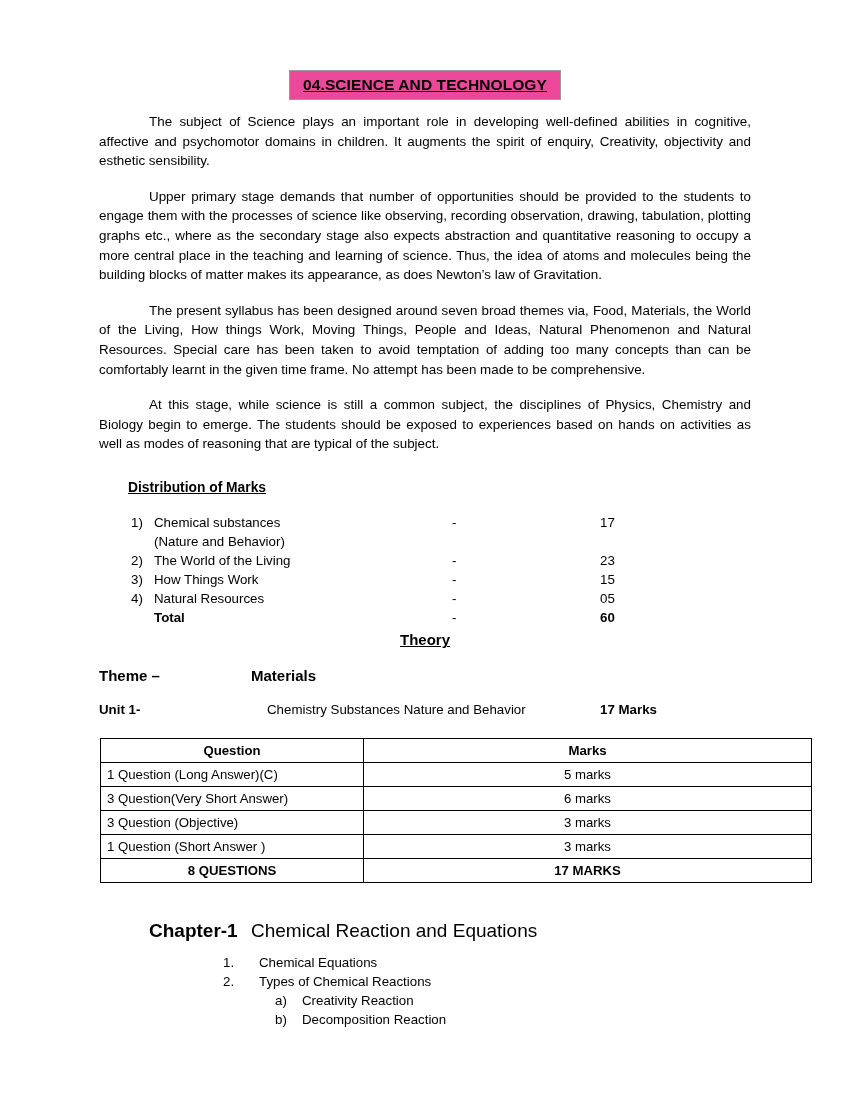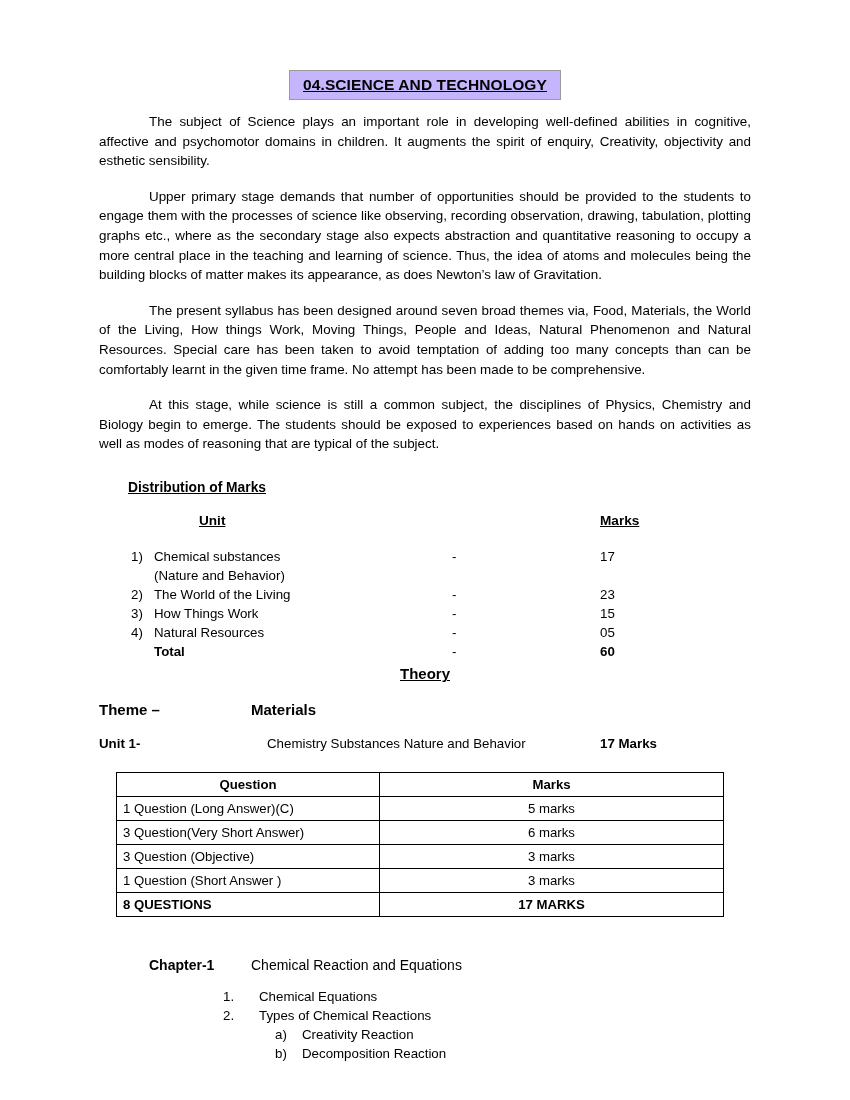--- a/index.html
+++ b/index.html
@@ -30,21 +30,21 @@
     position: absolute;
     left: 0;
     top: 70px;
     width: 850px;
     text-align: center;
   }
   .title-box {
     display: inline-block;
     border: 1.3px solid #9a9a9a;
     padding: 5px 13px 6px 13px;
-    background: #c4b5fd;
+    background: #ec4899;
   }
   .title-text {
     font-size: 15.5px;
     font-weight: bold;
     text-decoration: underline;
     letter-spacing: 0.1px;
     line-height: 1.1;
     white-space: nowrap;
   }
 
@@ -142,48 +142,48 @@
     font-size: 13.3px;
     line-height: 20px;
   }
   .unit-line .lbl  { position: absolute; left: 0; font-weight: bold; text-align: center; }
   .unit-line .desc { position: absolute; left: 168px; }
   .unit-line .mk   { position: absolute; left: 501px; font-weight: bold; }
 
   
   .qtable {
     margin-top: 18px;
-    margin-left: 17px;
+    margin-left: 1px;
     border-collapse: collapse;
-    width: 608px;
+    width: 712px;
     table-layout: fixed;
   }
   .qtable td, .qtable th {
     border: 1.1px solid #000000;
     font-size: 13.2px;
     padding: 2px 6px 3px 6px;
     line-height: 17px;
     height: 18px;
     vertical-align: middle;
   }
   .qtable .col-q { width: 250px; }
   .qtable th {
     text-align: center;
     font-weight: bold;
   }
   .qtable td.q { text-align: left; }
   .qtable td.m { text-align: center; }
-  .qtable tr.total td { font-weight: bold; }
+  .qtable tr.total td { font-weight: bold; text-align: center; }
 
   
   .chapter-block { margin-top: 38px; position: relative; }
   .chapter-line {
     position: relative;
     height: 20px;
-    font-size: 14px;
+    font-size: 19px;
     line-height: 20px;
   }
   .chapter-line .cnum  { position: absolute; left: 50px; font-weight: bold; }
   .chapter-line .ctitle{ position: absolute; left: 152px; }
 
   .chapter-list { margin-top: 12px; position: relative; }
   .cl-item {
     position: relative;
     height: 19px;
     font-size: 13.3px;
@@ -211,24 +211,20 @@
   <div class="content">
 
     <p class="para">The subject of Science plays an important role in developing well-defined abilities in cognitive, affective and psychomotor domains in children. It augments the spirit of enquiry, Creativity, objectivity and esthetic sensibility.</p>
     <p class="para">Upper primary stage demands that number of opportunities should be provided to the students to engage them with the processes of science like observing, recording observation, drawing, tabulation, plotting graphs etc., where as the secondary stage also expects abstraction and quantitative reasoning to occupy a more central place in the teaching and learning of science. Thus, the idea of atoms and molecules being the building blocks of matter makes its appearance, as does Newton’s law of Gravitation.</p>
     <p class="para">The present syllabus has been designed around seven broad themes via, Food, Materials, the World of the Living, How things Work, Moving Things, People and Ideas, Natural Phenomenon and Natural Resources. Special care has been taken to avoid temptation of adding too many concepts than can be comfortably learnt in the given time frame. No attempt has been made to be comprehensive.</p>
     <p class="para">At this stage, while science is still a common subject, the disciplines of Physics, Chemistry and Biology begin to emerge. The students should be exposed to experiences based on hands on activities as well as modes of reasoning that are typical of the subject.</p>
 
     <h2 class="sec-head">Distribution of Marks</h2>
 
     <div class="marks-block">
-      <div class="marks-head">
-        <div class="mh-unit">Unit</div>
-        <div class="mh-marks">Marks</div>
-      </div>
 
       <div class="marks-rows">
         <div class="mrow">
           <span class="num">1)</span>
           <span class="name">Chemical substances</span>
           <span class="dash">-</span>
           <span class="val">17</span>
         </div>
         <div class="mrow sub">
           <span class="num"></span>

